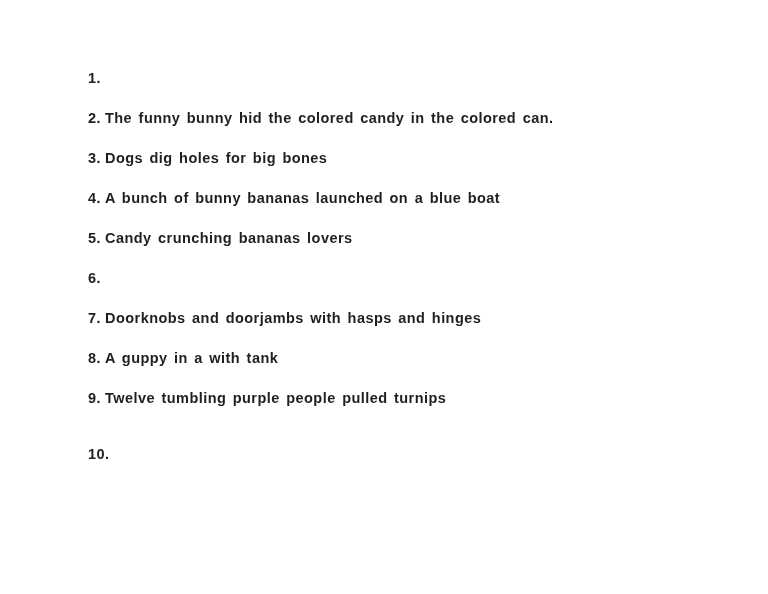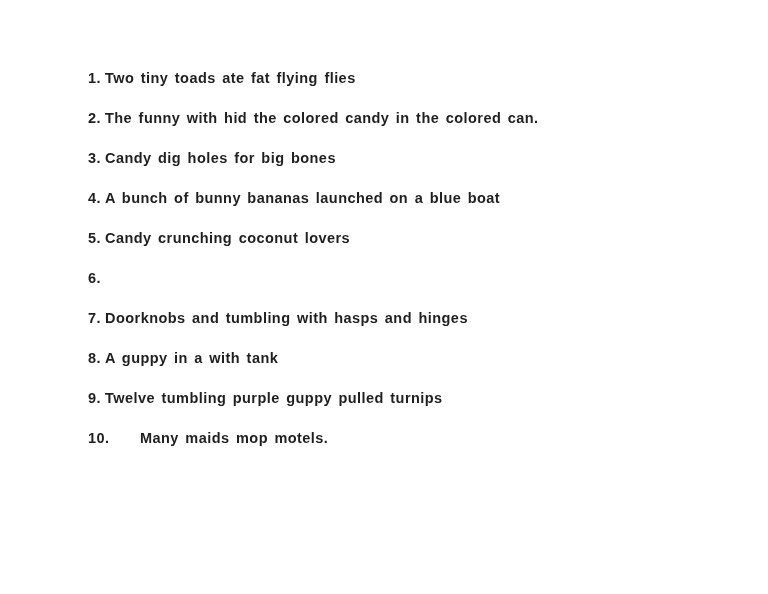--- a/index.html
+++ b/index.html
@@ -40,63 +40,62 @@
     word-spacing: 2px;
     white-space: nowrap;
   }
   .item-number {
     display: inline-block;
     width: 17px;
     flex: 0 0 auto;
   }
   .list-item.wide-gap .item-number {
     width: 52px;
+    margin-top: 16px;
   }
   .item-text {
     display: inline-block;
   }
 </style>
 </head>
 <body>
 
 <div class="page">
   <div class="list" id="sentence-list">
       <div class="list-item">
         <span class="item-number">1.</span>
-        <span class="item-text">Two tiny toads ate fat flying flies</span>
       </div>
       <div class="list-item">
         <span class="item-number">2.</span>
-        <span class="item-text">The funny with hid the colored candy in the colored can.</span>
+        <span class="item-text">The funny bunny hid the colored candy in the colored can.</span>
       </div>
       <div class="list-item">
         <span class="item-number">3.</span>
-        <span class="item-text">Candy dig holes for big bones</span>
+        <span class="item-text">Dogs dig holes for big bones</span>
       </div>
       <div class="list-item">
         <span class="item-number">4.</span>
         <span class="item-text">A bunch of bunny bananas launched on a blue boat</span>
       </div>
       <div class="list-item">
         <span class="item-number">5.</span>
-        <span class="item-text">Candy crunching coconut lovers</span>
+        <span class="item-text">Candy crunching bananas lovers</span>
       </div>
       <div class="list-item">
         <span class="item-number">6.</span>
       </div>
       <div class="list-item">
         <span class="item-number">7.</span>
-        <span class="item-text">Doorknobs and tumbling with hasps and hinges</span>
+        <span class="item-text">Doorknobs and doorjambs with hasps and hinges</span>
       </div>
       <div class="list-item">
         <span class="item-number">8.</span>
         <span class="item-text">A guppy in a with tank</span>
       </div>
       <div class="list-item">
         <span class="item-number">9.</span>
-        <span class="item-text">Twelve tumbling purple guppy pulled turnips</span>
+        <span class="item-text">Twelve tumbling purple people pulled turnips</span>
       </div>
       <div class="list-item wide-gap">
         <span class="item-number">10.</span>
-        <span class="item-text">Many maids mop motels.</span>
       </div>
     </div>
 </div>
 
 </body></html>

